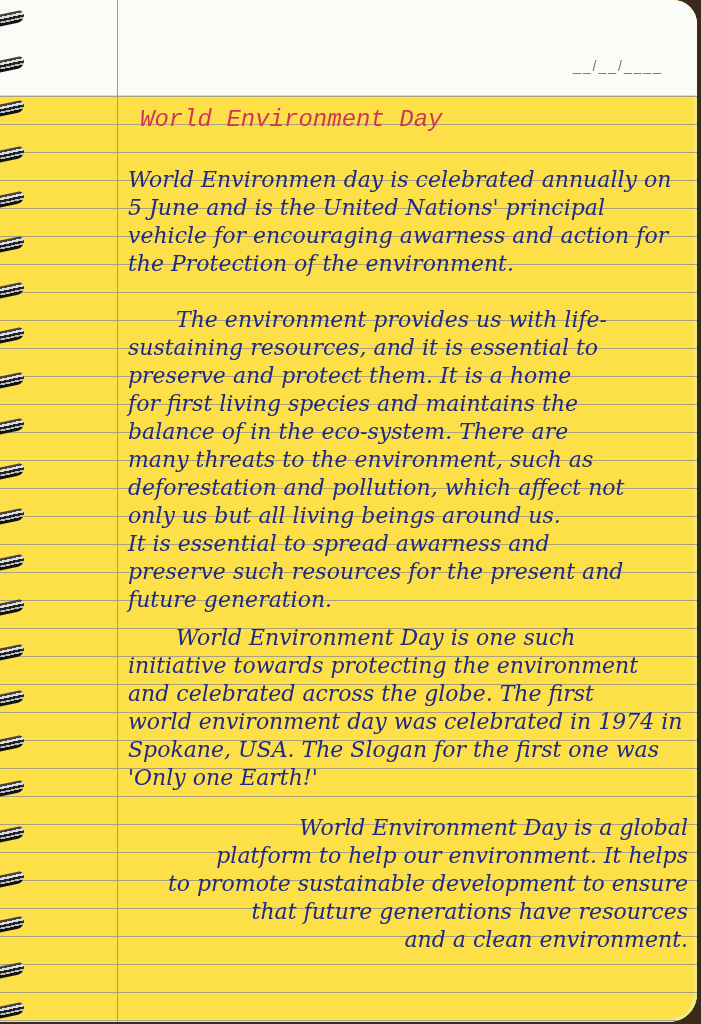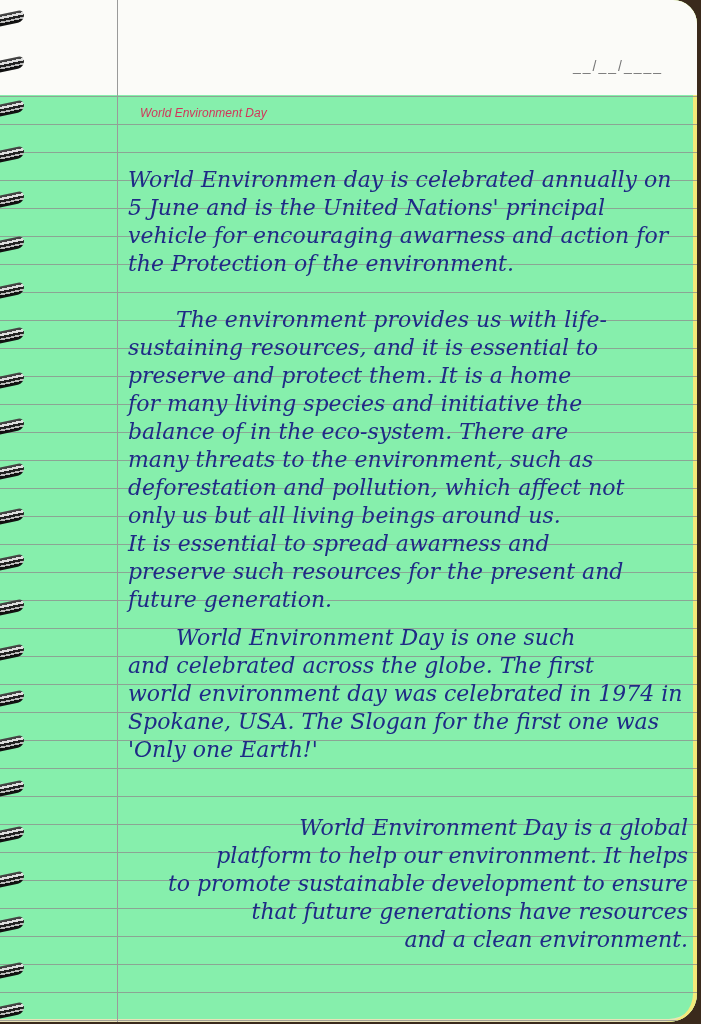--- a/index.html
+++ b/index.html
@@ -3,21 +3,21 @@
 <meta charset="utf-8">
 <style>
   html, body { margin:0; padding:0; }
   body {
     width:701px; height:1024px; overflow:hidden; position:relative;
     background:#3a2a1c;
     font-family: "DejaVu Serif", serif;
   }
   .page {
     position:absolute; left:0; top:0; width:697px; height:1022px;
-    background:#86efac;
+    background:#fde047;
     border-top-right-radius:24px;
     border-bottom-right-radius:28px;
     box-shadow: inset -4px 0 0 #f3ea7a, inset 0 -3px 0 #e9e3b8;
     overflow:hidden;
   }
   .rules {
     position:absolute; left:0; top:0; width:100%; height:100%;
     background-image: repeating-linear-gradient(
       to bottom,
       transparent 0px, transparent 27px,
@@ -39,22 +39,22 @@
     border-radius: 0 6px 6px 0;
     transform: skewY(-12deg);
   }
   .date {
     position:absolute; left:573px; top:58px;
     font-family:"Liberation Sans", sans-serif; font-size:14px; color:#777;
     letter-spacing:2px;
   }
   .title {
     position:absolute; left:140px; top:106px;
-    color:#d0365a; font-style:italic; font-size:12px;
-    font-family:Liberation Sans, sans-serif;
+    color:#d0365a; font-style:italic; font-size:24px;
+    font-family:Liberation Mono, monospace;
     text-align:right;
   }
   .body-text {
     position:absolute; left:128px; width:560px;
     color:#1f2a86; font-style:italic; font-size:22px;
     line-height:28px;
     font-family:"DejaVu Serif", serif;
   }
   .body-text .ln { display:block; white-space:nowrap; height:28px; }
   .indent { padding-left:48px; }
@@ -105,32 +105,33 @@
     <span class="ln">World Environmen day is celebrated annually on</span>
     <span class="ln">5 June and is the United Nations' principal</span>
     <span class="ln">vehicle for encouraging awarness and action for</span>
     <span class="ln">the Protection of the environment.</span>
   </div>
 
   <div class="body-text p2">
     <span class="ln indent">The environment provides us with life-</span>
     <span class="ln">sustaining resources, and it is essential to</span>
     <span class="ln">preserve and protect them. It is a home</span>
-    <span class="ln">for many living species and initiative the</span>
+    <span class="ln">for first living species and maintains the</span>
     <span class="ln">balance of in the eco-system. There are</span>
     <span class="ln">many threats to the environment, such as</span>
     <span class="ln">deforestation and pollution, which affect not</span>
     <span class="ln">only us but all living beings around us.</span>
     <span class="ln">It is essential to spread awarness and</span>
     <span class="ln">preserve such resources for the present and</span>
     <span class="ln">future generation.</span>
   </div>
 
   <div class="body-text p3">
     <span class="ln indent">World Environment Day is one such</span>
+    <span class="ln">initiative towards protecting the environment</span>
     <span class="ln">and celebrated across the globe. The first</span>
     <span class="ln">world environment day was celebrated in 1974 in</span>
     <span class="ln">Spokane, USA. The Slogan for the first one was</span>
     <span class="ln">'Only one Earth!'</span>
   </div>
 
   <div class="body-text p4">
     <span class="ln indent">World Environment Day is a global</span>
     <span class="ln">platform to help our environment. It helps</span>
     <span class="ln">to promote sustainable development to ensure</span>

